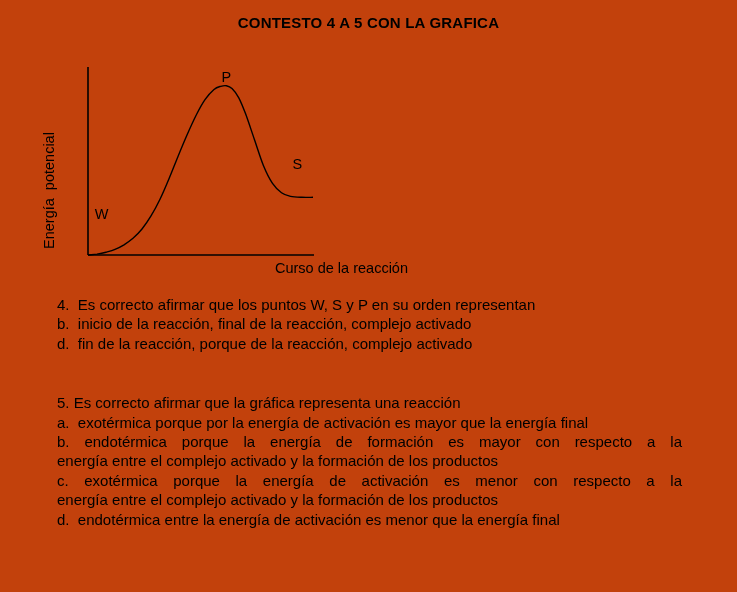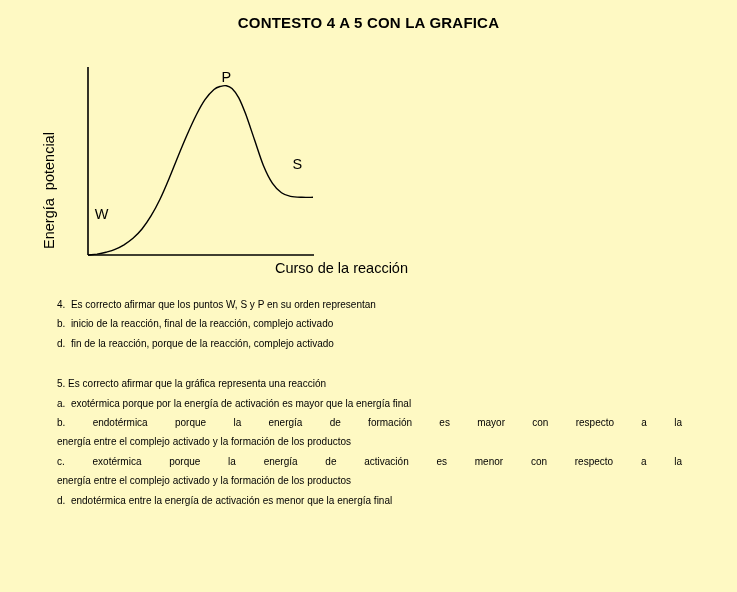--- a/index.html
+++ b/index.html
@@ -7,21 +7,21 @@
     width: 737px;
     height: 592px;
     background: #ffffff;
     font-family: "Liberation Sans", sans-serif;
     color: #000000;
   }
   .page {
     position: relative;
     width: 737px;
     height: 592px;
-    background: #fef9c3;
+    background: #c2410c;
     overflow: hidden;
   }
   .title {
     margin: 14px 0 0 0;
     text-align: center;
     font-size: 15px;
     font-weight: bold;
     letter-spacing: 0.2px;
   }
   .figure {
@@ -38,24 +38,24 @@
   }
   .point-label {
     font-family: "Liberation Sans", sans-serif;
     font-size: 14.5px;
     fill: #000;
     text-anchor: middle;
   }
   .questions {
     margin: 10px 0 0 57px;
     width: 625px;
-    font-size: 10px;
+    font-size: 15px;
     line-height: 19.4px;
   }
-  .qblock + .qblock { margin-top: 21px; }
+  .qblock + .qblock { margin-top: 40px; }
   .qline { white-space: pre-wrap; }
   .qline.justify {
     white-space: normal;
     text-align: justify;
     text-align-last: justify;
   }
 </style>
 </head>
 <body>
 

